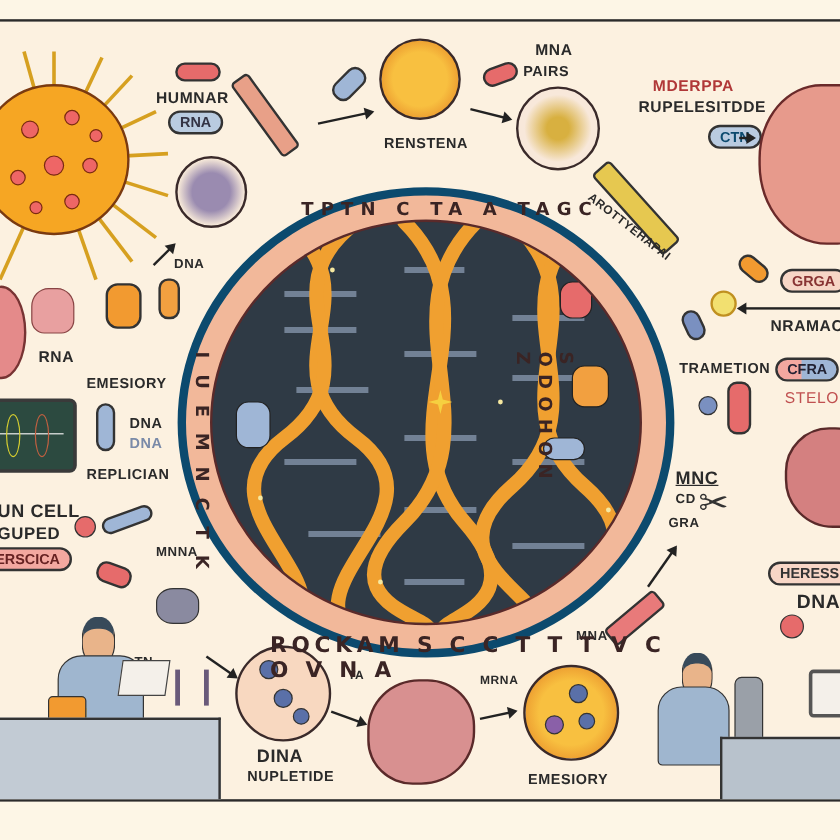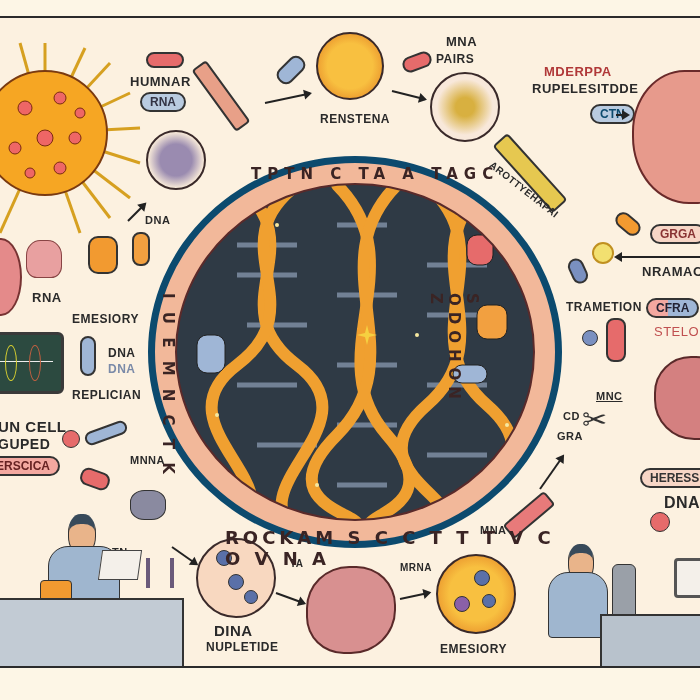--- a/index.html
+++ b/index.html
@@ -112,21 +112,21 @@
   <div class="arrow" style="left:700px;top:238px;width:84px;transform:rotate(180deg);"></div>
   <span class="lbl" style="left:642px;top:246px;">NRAMAC</span>
   <div class="capsule" style="left:570px;top:240px;width:12px;height:22px;background:#7a90c0;transform:rotate(-25deg);"></div>
   <span class="lbl" style="left:566px;top:282px;font-size:12px;">TRAMETION</span>
   <span class="pill" style="left:646px;top:280px;background:linear-gradient(90deg,#f3a8a0 40%,#9fb6d6 40%);color:#223;">CFRA</span>
   <span class="lbl" style="left:654px;top:306px;color:#c05050;font-weight:normal;">STELO</span>
   <div class="dot" style="left:582px;top:312px;width:14px;height:14px;background:#7a90c0;"></div>
   <div class="capsule" style="left:606px;top:300px;width:16px;height:40px;background:#e66b6b;"></div>
   <div style="position:absolute;left:654px;top:338px;width:80px;height:80px;background:#d48080;border:2px solid #5a2a2a;border-radius:44% 50% 40% 48%;"></div>
 
-  <span class="lbl" style="left:596px;top:372px;font-size:11px;text-decoration:underline;">MNC</span>
+  <span class="lbl" style="left:563px;top:372px;font-size:15px;text-decoration:underline;">MNC</span>
   <span class="lbl" style="left:563px;top:392px;font-size:11px;">CD</span>
   <span class="lbl" style="left:557px;top:412px;font-size:11px;">GRA</span>
   <div style="position:absolute;left:582px;top:382px;width:30px;height:40px;font-size:30px;color:#333;line-height:40px;">✂</div>
   <div style="position:absolute;left:520px;top:470px;width:14px;height:50px;background:#e87a7a;border:2px solid #333;border-radius:4px;transform:rotate(50deg);"></div>
   <div class="arrow" style="left:540px;top:470px;width:40px;transform:rotate(-55deg);"></div>
   <span class="pill" style="left:640px;top:450px;background:#f7d6c6;color:#333;">HERESS</span>
   <span class="lbl" style="left:664px;top:476px;font-size:16px;">DNA</span>
   <div class="dot" style="left:650px;top:494px;width:18px;height:18px;background:#e66b6b;"></div>
   <span class="lbl" style="left:480px;top:506px;font-size:11px;">MNA</span>
 

